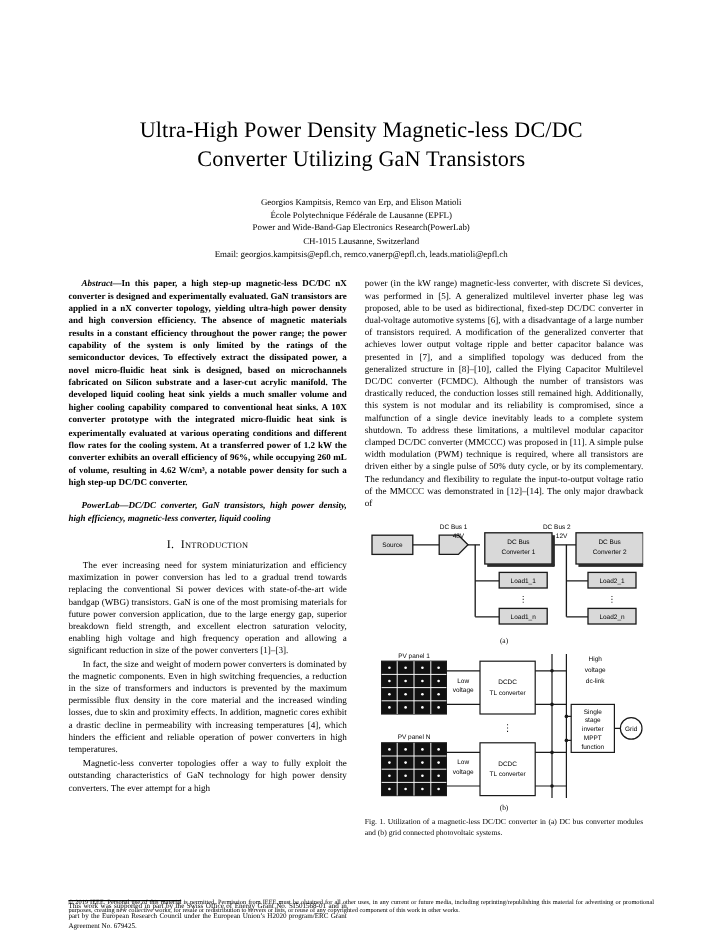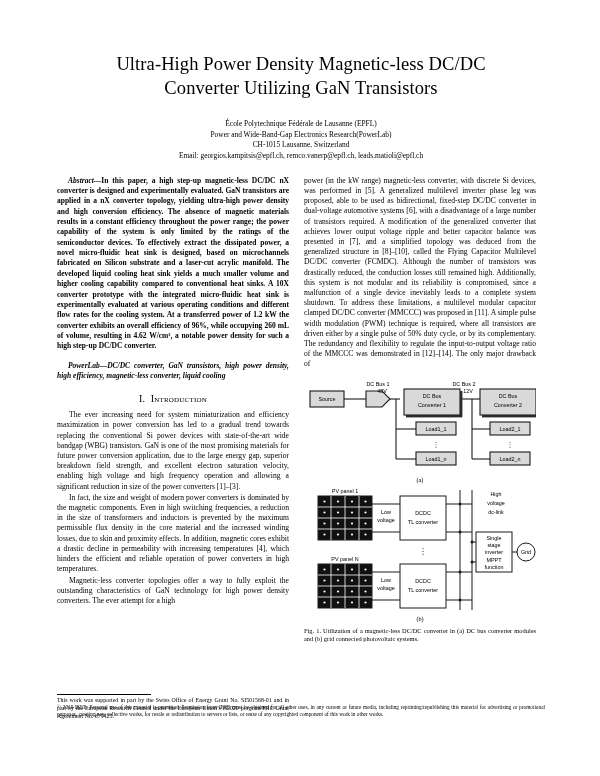--- a/index.html
+++ b/index.html
@@ -11,20 +11,21 @@
     width: 600px; height: 776px;
     font-family: "Liberation Serif", "DejaVu Serif", serif;
     color: #000000;
     position: relative;
     overflow: hidden;
   }
   .page {
     width: 600px; height: 723px;
     padding: 52px 55px 0 57px;
     position: relative;
+    margin-top: 45px;
   }
   
   .title {
     text-align: center;
     font-size: 18.5px;
     line-height: 1.30;
     font-weight: 400;
     letter-spacing: 0.1px;
     margin: 0 6px 0 6px;
   }
@@ -131,20 +132,21 @@
 <body>
 
 <div class="page">
 
   <div class="title">
     <span>Ultra-High Power Density Magnetic-less DC/DC</span><br>
     <span>Converter Utilizing GaN Transistors</span>
   </div>
 
   <div class="authors">
+    <div>Georgios Kampitsis, Remco van Erp, and Elison Matioli</div>
     <div>École Polytechnique Fédérale de Lausanne (EPFL)</div>
     <div>Power and Wide-Band-Gap Electronics Research(PowerLab)</div>
     <div>CH-1015 Lausanne, Switzerland</div>
     <div>Email: georgios.kampitsis@epfl.ch, remco.vanerp@epfl.ch, leads.matioli@epfl.ch</div>
   </div>
 
   <div class="cols">
 
     <div class="col">
 

